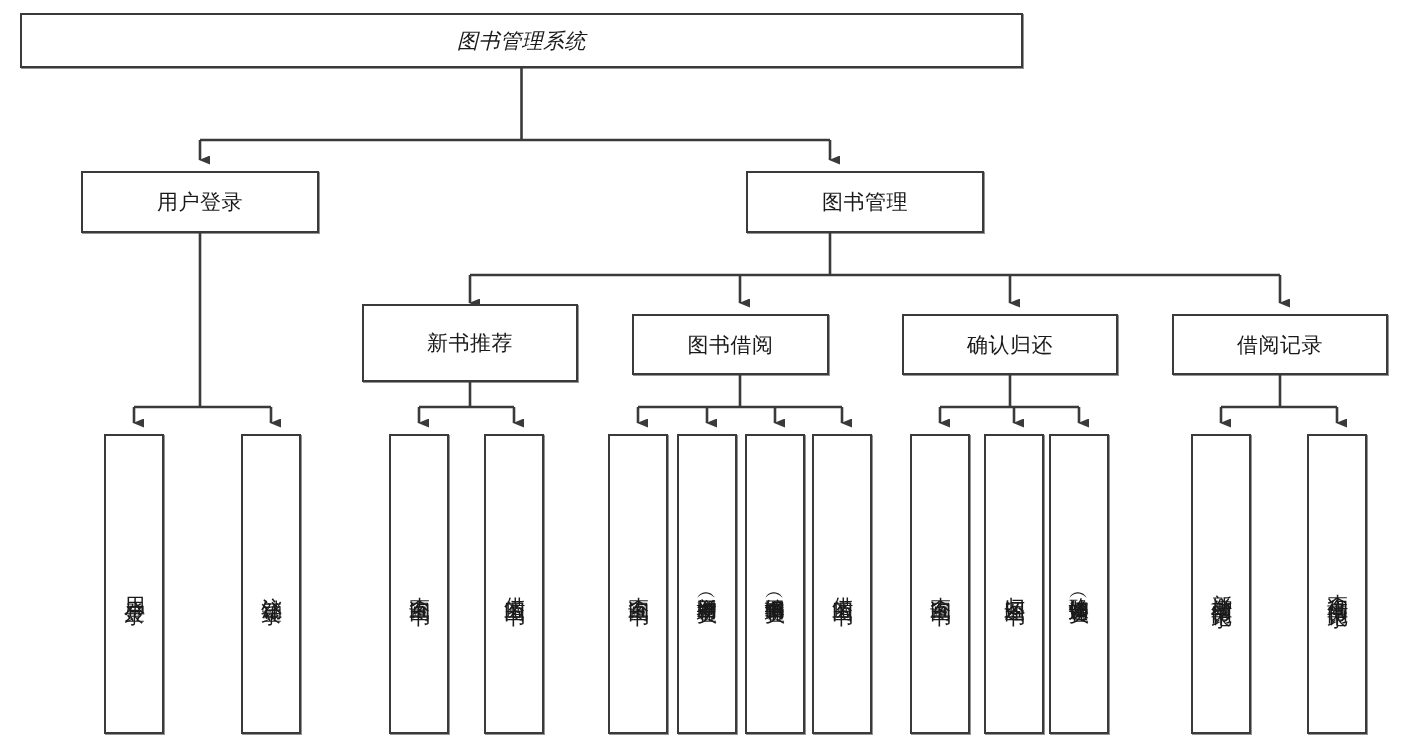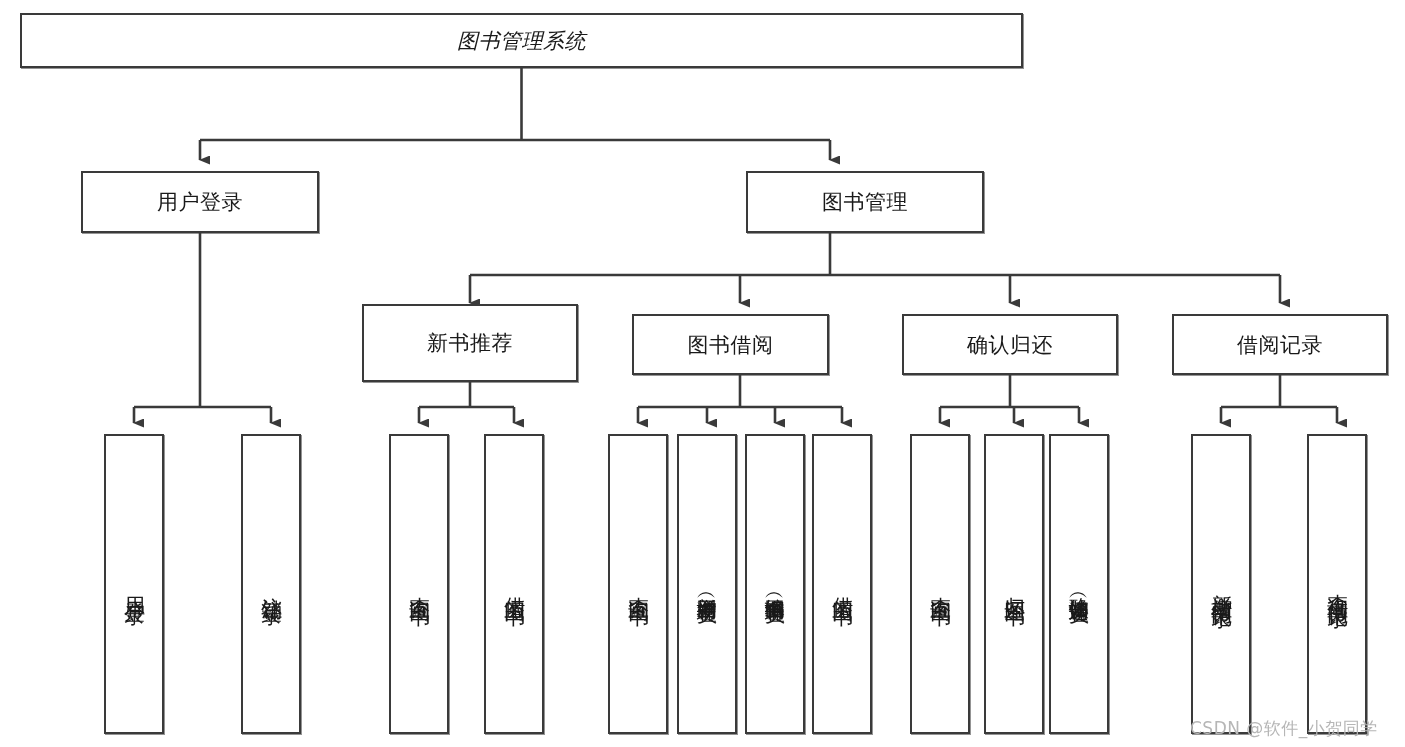--- a/index.html
+++ b/index.html
@@ -174,14 +174,13 @@
         <div class="node-label">确认归还（管理员）</div>
       </div>
       <div class="node-box vertical" style="left: 1191px; top: 434px; width: 60px; height: 300px;">
         <div class="node-label">新增借阅记录</div>
       </div>
       <div class="node-box vertical" style="left: 1307px; top: 434px; width: 60px; height: 300px;">
         <div class="node-label">查询借阅记录</div>
       </div>
     </div>
 
-  <div class="watermark" style="left: 1190px; top: 717px;">CSDN @软件_小贺同学</div>
 </div>
 
 </body></html>

